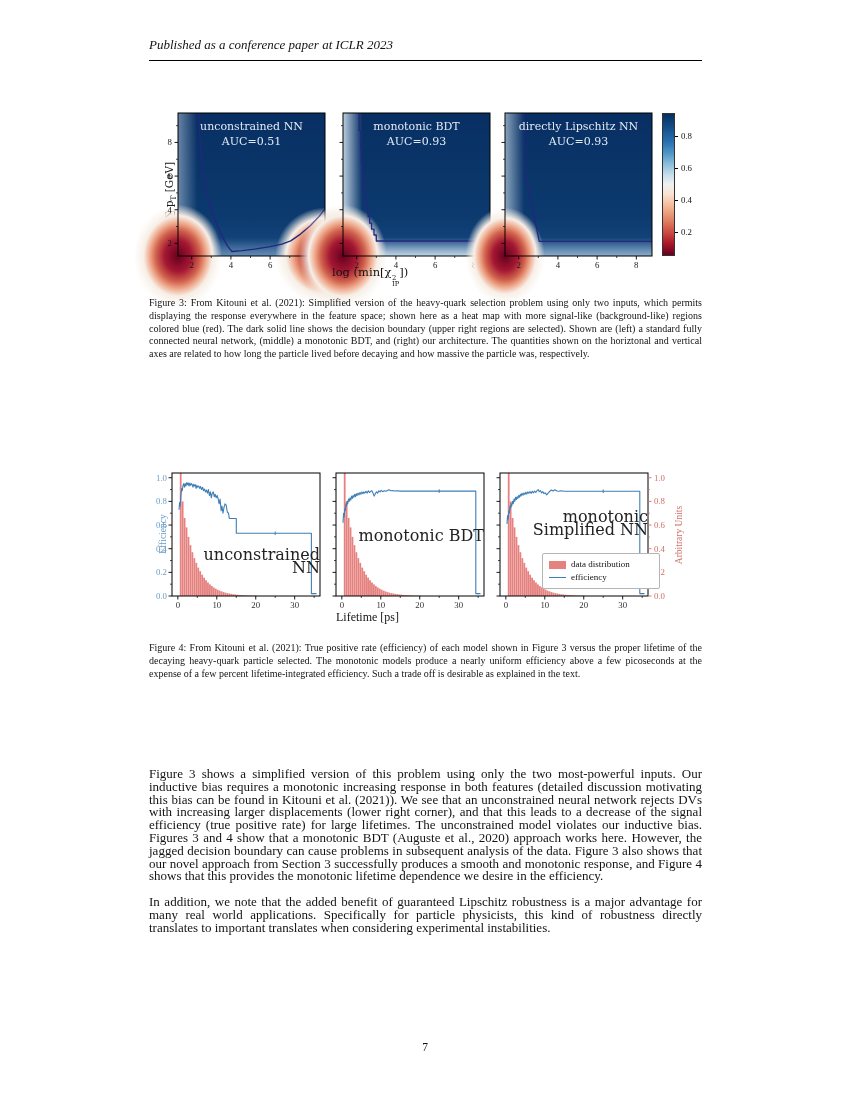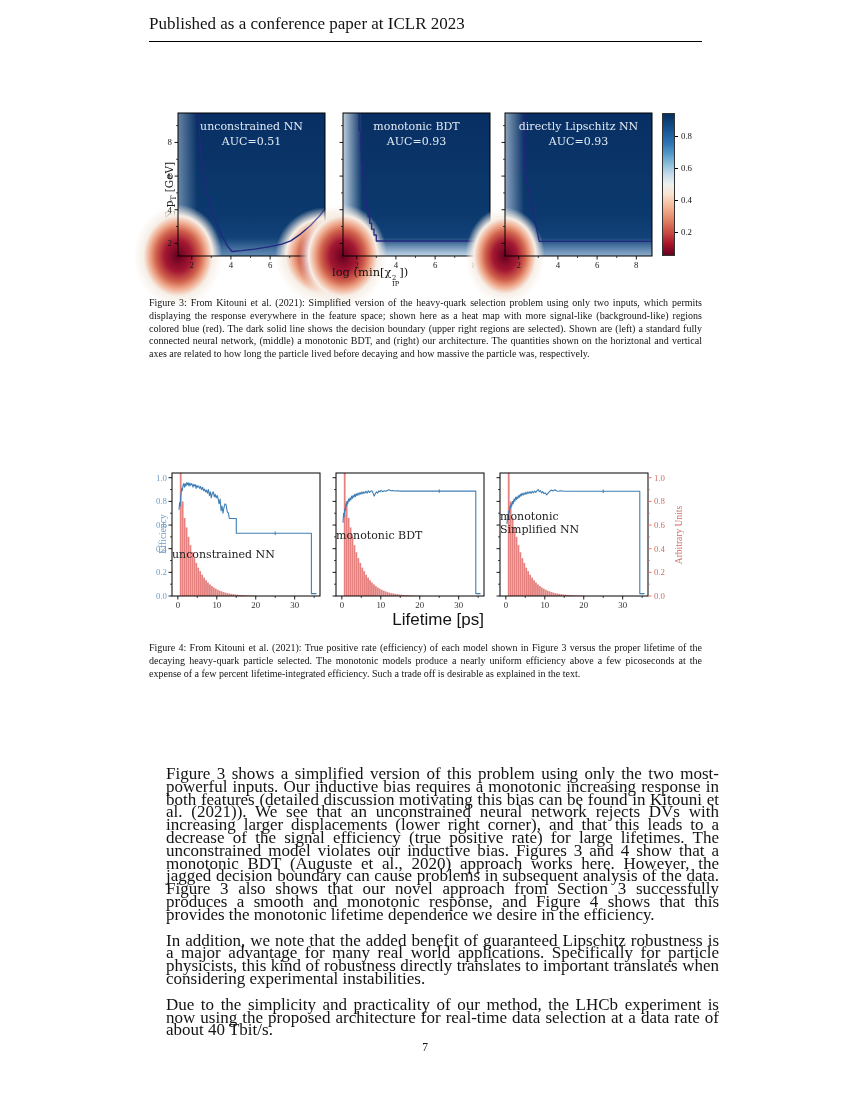--- a/index.html
+++ b/index.html
@@ -1,23 +1,23 @@
 <!DOCTYPE html>
 <html><head>
 <meta charset="utf-8">
 <style>
   html,body{margin:0;padding:0;background:#fff;}
   .page{position:relative;width:850px;height:1100px;background:#fff;overflow:hidden;
         font-family:"Liberation Serif","DejaVu Serif",serif;color:#131313;}
-  .hdr{position:absolute;left:149px;top:14px;width:553px;font-size:17px;
-       border-bottom:1px solid #000;padding-bottom:7px;}
+  .hdr{position:absolute;left:149px;top:37px;width:553px;font-size:13px;
+       border-bottom:1px solid #000;padding-bottom:7px;font-style:italic;}
   .cap{position:absolute;left:149px;width:553px;font-size:10px;line-height:12.75px;text-align:justify;}
   #cap3{top:297px}
   #cap4{top:642px}
-  .paras{position:absolute;left:166px;top:768px;width:553px;font-size:17px;line-height:12.8px;text-align:justify;}
+  .paras{position:absolute;left:149px;top:768px;width:553px;font-size:13px;line-height:12.8px;text-align:justify;}
   .paras p{margin:0 0 13px 0;}
   .pageno{position:absolute;left:0;top:1041px;width:850px;text-align:center;font-size:11.5px;}
 
   
   #fig3{position:absolute;left:150px;top:98px;width:565px;height:196px;}
   #fig4{position:absolute;left:150px;top:458px;width:548px;height:180px;}
   .panel{position:absolute;overflow:visible;}
   svg{overflow:visible;display:block;}
   .f3title{position:absolute;width:147px;text-align:center;color:#e2eaf4;font-size:11px;line-height:15px;
            font-family:"DejaVu Serif","Liberation Serif",serif;}
@@ -30,23 +30,23 @@
   .sb{font-size:7.5px;vertical-align:-2.5px;}
   #cbar{position:absolute;left:512px;top:15px;width:13px;height:143px;border:1px solid #333;box-sizing:border-box;
         background:linear-gradient(to bottom,#053061 0%,#14508c 10%,#2971b1 20%,#4f97c6 28%,#8fc0dc 36%,
         #c6dcec 43%,#eef1f0 50%,#f9e2d1 57%,#f3b593 66%,#e08465 75%,#cb4b42 84%,#a91529 92%,#67001f 100%);}
   .cbtick{position:absolute;width:3px;height:1px;background:#000;}
   .cblab{position:absolute;font-size:8.8px;}
 
   
   #f4y{left:8px;top:129px;width:106px;font-size:9.5px;color:#6b9cc7;}
   #f4yr{left:524px;top:131px;width:108px;font-size:9.5px;color:#cf6e66;}
-  #f4x{position:absolute;left:186px;top:152px;width:148px;text-align:right;font-size:17px;
-       font-family:Liberation Sans, sans-serif;}
-  .f4lab{position:absolute;text-align:left;font-size:11px;color:#222;line-height:13px;
+  #f4x{position:absolute;left:186px;top:152px;width:148px;text-align:left;font-size:12px;
+       font-family:Liberation Serif, serif;}
+  .f4lab{position:absolute;text-align:right;font-size:16px;color:#222;line-height:13px;
          font-family:"DejaVu Serif","Liberation Serif",serif;}
   #lg{position:absolute;left:392px;top:95px;width:104px;border:1px solid #b5b5b5;border-radius:2px;
       background:#fff;padding:4px 6px;font-size:9px;line-height:13px;}
   .lgrow{display:flex;align-items:center;gap:5px;}
   .lg-red{width:17px;height:8px;background:#e5817f;flex:none;}
   .lg-line{width:17px;height:0;border-top:1.2px solid #3f7fb5;flex:none;}
 </style>
 </head>
 <body>
 
@@ -502,26 +502,35 @@
         <line x1="148" y1="16.557692307692307" x2="150" y2="16.557692307692307" stroke="#cf6e66" stroke-width="0.7"></line>
       </svg>
 
     <div class="f4lab" style="left:22px;top:90px;width:148px">unconstrained NN</div>
     <div class="f4lab" style="left:186px;top:71px;width:148px">monotonic BDT</div>
     <div class="f4lab" style="left:350px;top:52px;width:148px">
       <div>monotonic</div>
       <div>Simplified NN</div>
     </div>
 
+    <div id="lg">
+      <div class="lgrow">
+          <span class="lg-red"></span>
+          <span>data distribution</span>
+        </div>
+      <div class="lgrow">
+          <span class="lg-line"></span>
+          <span>efficiency</span>
+        </div>
+    </div>
 
     <div id="f4x">Lifetime [ps]</div>
   </div>
 
   <div class="cap" id="cap4">Figure 4: From Kitouni et al. (2021): True positive rate (efficiency) of each model shown in Figure 3 versus the proper lifetime of the decaying heavy-quark particle selected. The monotonic models produce a nearly uniform efficiency above a few picoseconds at the expense of a few percent lifetime-integrated efficiency. Such a trade off is desirable as explained in the text.</div>
 
   <div class="paras">
     <p>Figure 3 shows a simplified version of this problem using only the two most-powerful inputs. Our inductive bias requires a monotonic increasing response in both features (detailed discussion motivating this bias can be found in Kitouni et al. (2021)). We see that an unconstrained neural network rejects DVs with increasing larger displacements (lower right corner), and that this leads to a decrease of the signal efficiency (true positive rate) for large lifetimes. The unconstrained model violates our inductive bias. Figures 3 and 4 show that a monotonic BDT (Auguste et al., 2020) approach works here. However, the jagged decision boundary can cause problems in subsequent analysis of the data. Figure 3 also shows that our novel approach from Section 3 successfully produces a smooth and monotonic response, and Figure 4 shows that this provides the monotonic lifetime dependence we desire in the efficiency.</p>
     <p>In addition, we note that the added benefit of guaranteed Lipschitz robustness is a major advantage for many real world applications. Specifically for particle physicists, this kind of robustness directly translates to important translates when considering experimental instabilities.</p>
-    <p>Due to the simplicity and practicality of our method, the LHCb experiment is now using the proposed architecture for real-time data selection at a data rate of about 40 Tbit/s.</p>
   </div>
 
   <div class="pageno">7</div>
 </div>
 
 </body></html>

